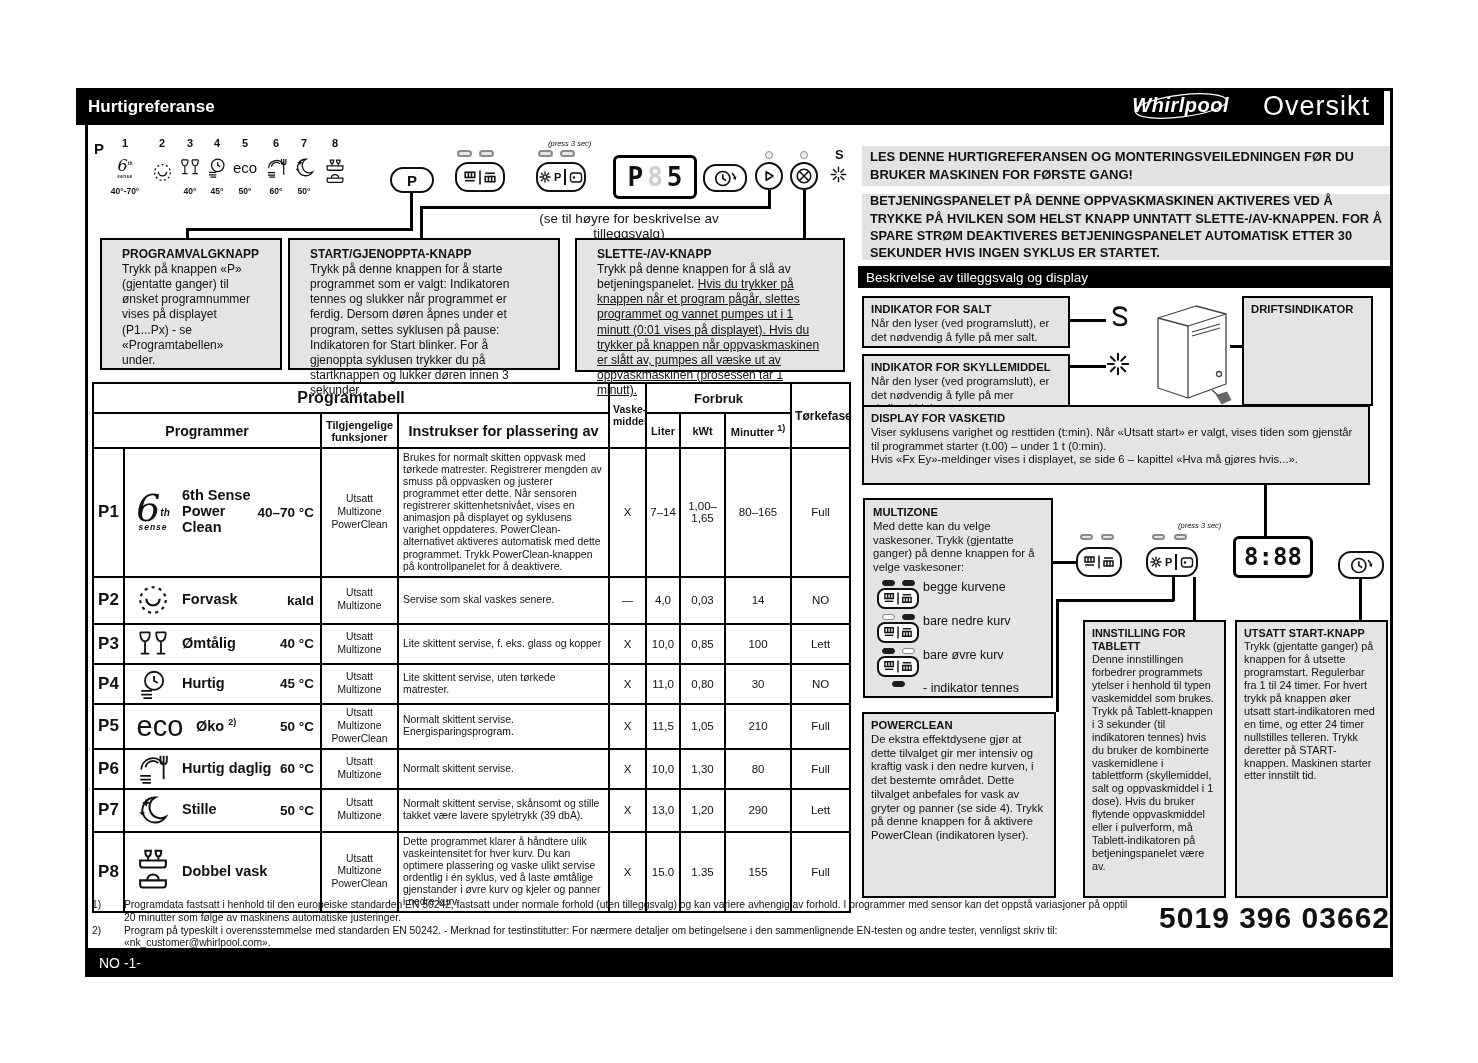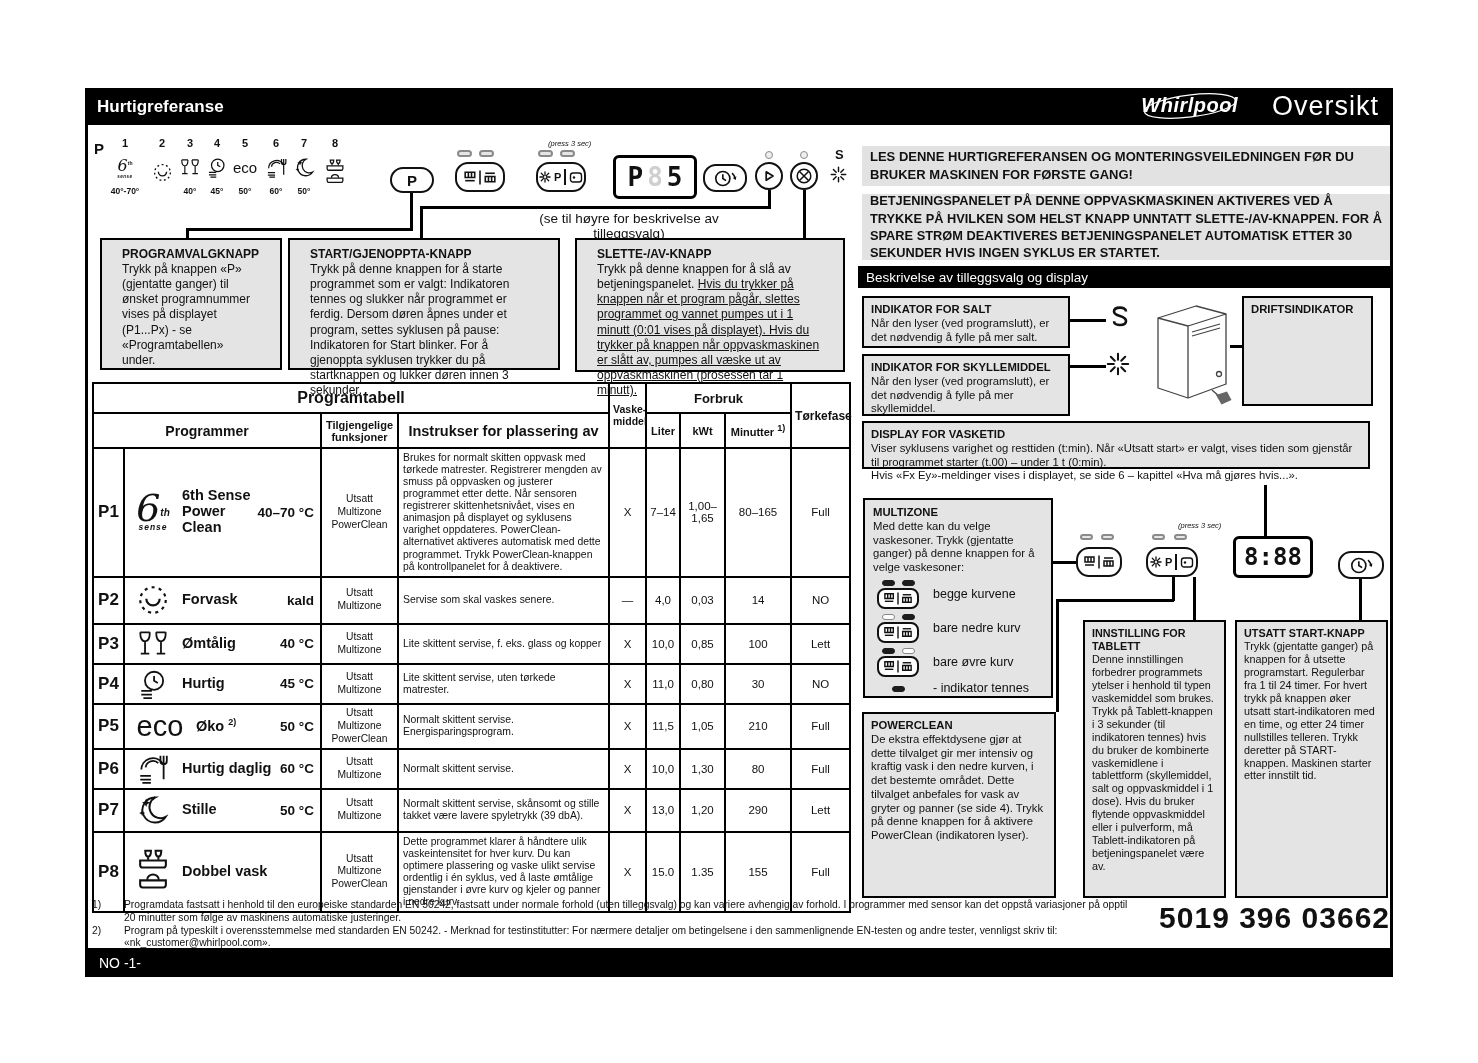--- a/index.html
+++ b/index.html
@@ -1,18 +1,18 @@
 <!DOCTYPE html>
 <html><head>
 <meta charset="utf-8">
 <style>
   *{margin:0;padding:0;box-sizing:border-box}
   html,body{width:1478px;height:1063px;background:#fff;font-family:"Liberation Sans",sans-serif;color:#111;overflow:hidden;position:relative}
   .frame{position:absolute;left:85px;top:88px;width:1308px;height:889px;border:3px solid #000}
-  .hdrbar{position:absolute;left:85px;top:88px;width:1308px;height:37px;background:#000;color:#fff;display:flex;align-items:center}
+  .hdrbar{position:absolute;left:76px;top:88px;width:1308px;height:37px;background:#000;color:#fff;display:flex;align-items:center}
   .hdrbar .t{margin-left:12px;font-size:17px;font-weight:bold}
   .logo{position:absolute;right:155px;top:6px;font-size:20px;font-weight:bold;font-style:italic;letter-spacing:.5px}
   .logo svg{position:absolute;left:-6px;top:-4px}
   .oversikt{position:absolute;right:14px;top:3px;font-size:27px;font-weight:400;letter-spacing:1px}
   .ftrbar{position:absolute;left:85px;top:948px;width:1308px;height:29px;background:#000;color:#fff;display:flex;align-items:center;justify-content:space-between;padding:0 14px}
   .ftrbar .l{font-size:15.5px;font-weight:bold}
   .ftrbar .r{font-size:14px}
   
   .plabel{position:absolute;left:94px;top:140px;font-size:15px;font-weight:bold}
   .pcol{position:absolute;top:138px;height:58px;display:flex;flex-direction:column;align-items:center;justify-content:space-between}
@@ -35,21 +35,21 @@
   .cbox .bt,.rbox .bt{display:block;font-weight:bold}
   .rbox{position:absolute;background:#e4e4e4;border:2.5px solid #000;padding:5px 7px;font-size:11.3px;line-height:1.22}
   .ul{text-decoration:underline}
   .notice{position:absolute;background:#e2e2e2;font-weight:bold;text-align:left;display:flex;align-items:center;justify-content:center;font-size:13px;line-height:1.35;padding:2px 8px}
   .secbar{position:absolute;left:858px;top:266px;width:535px;height:22px;background:#000;color:#fff;font-size:13.5px;display:flex;align-items:center;padding:0 8px}
   .pn{position:absolute;right:88px;top:901px;font-size:30px;font-weight:bold;letter-spacing:1px}
   .fns{position:absolute;left:92px;top:899px;width:1040px;font-size:10.3px;line-height:1.24}
   .fnrow{display:flex;gap:12px}
   .fnrow .n{flex:0 0 20px}
   
-  .mzrow{display:flex;align-items:center;gap:10px;margin-top:5px}
+  .mzrow{display:flex;align-items:flex-start;margin-top:5px}
   .mzic{width:50px;display:flex;flex-direction:column;align-items:center;gap:2px;flex:0 0 auto}
   .ledrow{display:flex;gap:7px}
   .sled{width:13px;height:6px;border:1.6px solid #888;border-radius:3px;background:#fff}
   .sled.dark{background:#1d1d1d;border-color:#1d1d1d}
   .minibtn{width:42px;height:21px;border:2px solid #111;border-radius:8px;display:flex;align-items:center;justify-content:center;background:#fff}
   .mzlabel{font-size:12.5px}
   
   .ptable{position:absolute;left:92px;top:382px;width:757px;border-collapse:collapse;table-layout:fixed;font-size:11px}
   .ptable th,.ptable td{border:2px solid #000;padding:2px 3px;vertical-align:middle;text-align:center}
   .ptable .ttl{font-size:16px;font-weight:bold}
@@ -326,21 +326,21 @@
 <path d="M62 92 l8 7"></path>
 </g>
 <path d="M66 97 l11 -3.5 l4.5 8.5 l-10 4.5 z" fill="#666"></path>
 </svg></span>
 
 <div class="rbox" style="left:1242px;top:296px;width:131px;height:110px">
   <span class="bt">DRIFTSINDIKATOR</span>
 </div>
 <div class="ln" style="left:1230px;top:345px;width:14px;height:2.5px"></div>
 
-<div class="rbox" style="left:862px;top:421px;width:508px;height:48px">
+<div class="rbox" style="left:862px;top:405px;width:508px;height:80px">
   <span class="bt">DISPLAY FOR VASKETID</span>
   <div>Viser syklusens varighet og resttiden (t:min). Når «Utsatt start» er valgt, vises tiden som gjenstår til programmet starter (t.00) – under 1 t (0:min).</div>
   <div>Hvis «Fx Ey»-meldinger vises i displayet, se side 6 – kapittel «Hva må gjøres hvis...».</div>
 </div>
 
 <div class="rbox" style="left:863px;top:498px;width:190px;height:200px;padding:6px 8px">
   <span class="bt">MULTIZONE</span>
   <span>Med dette kan du velge vaskesoner. Trykk (gjentatte ganger) på denne knappen for å velge vaskesoner:</span>
   <div class="mzrow">
     <span class="mzic">

